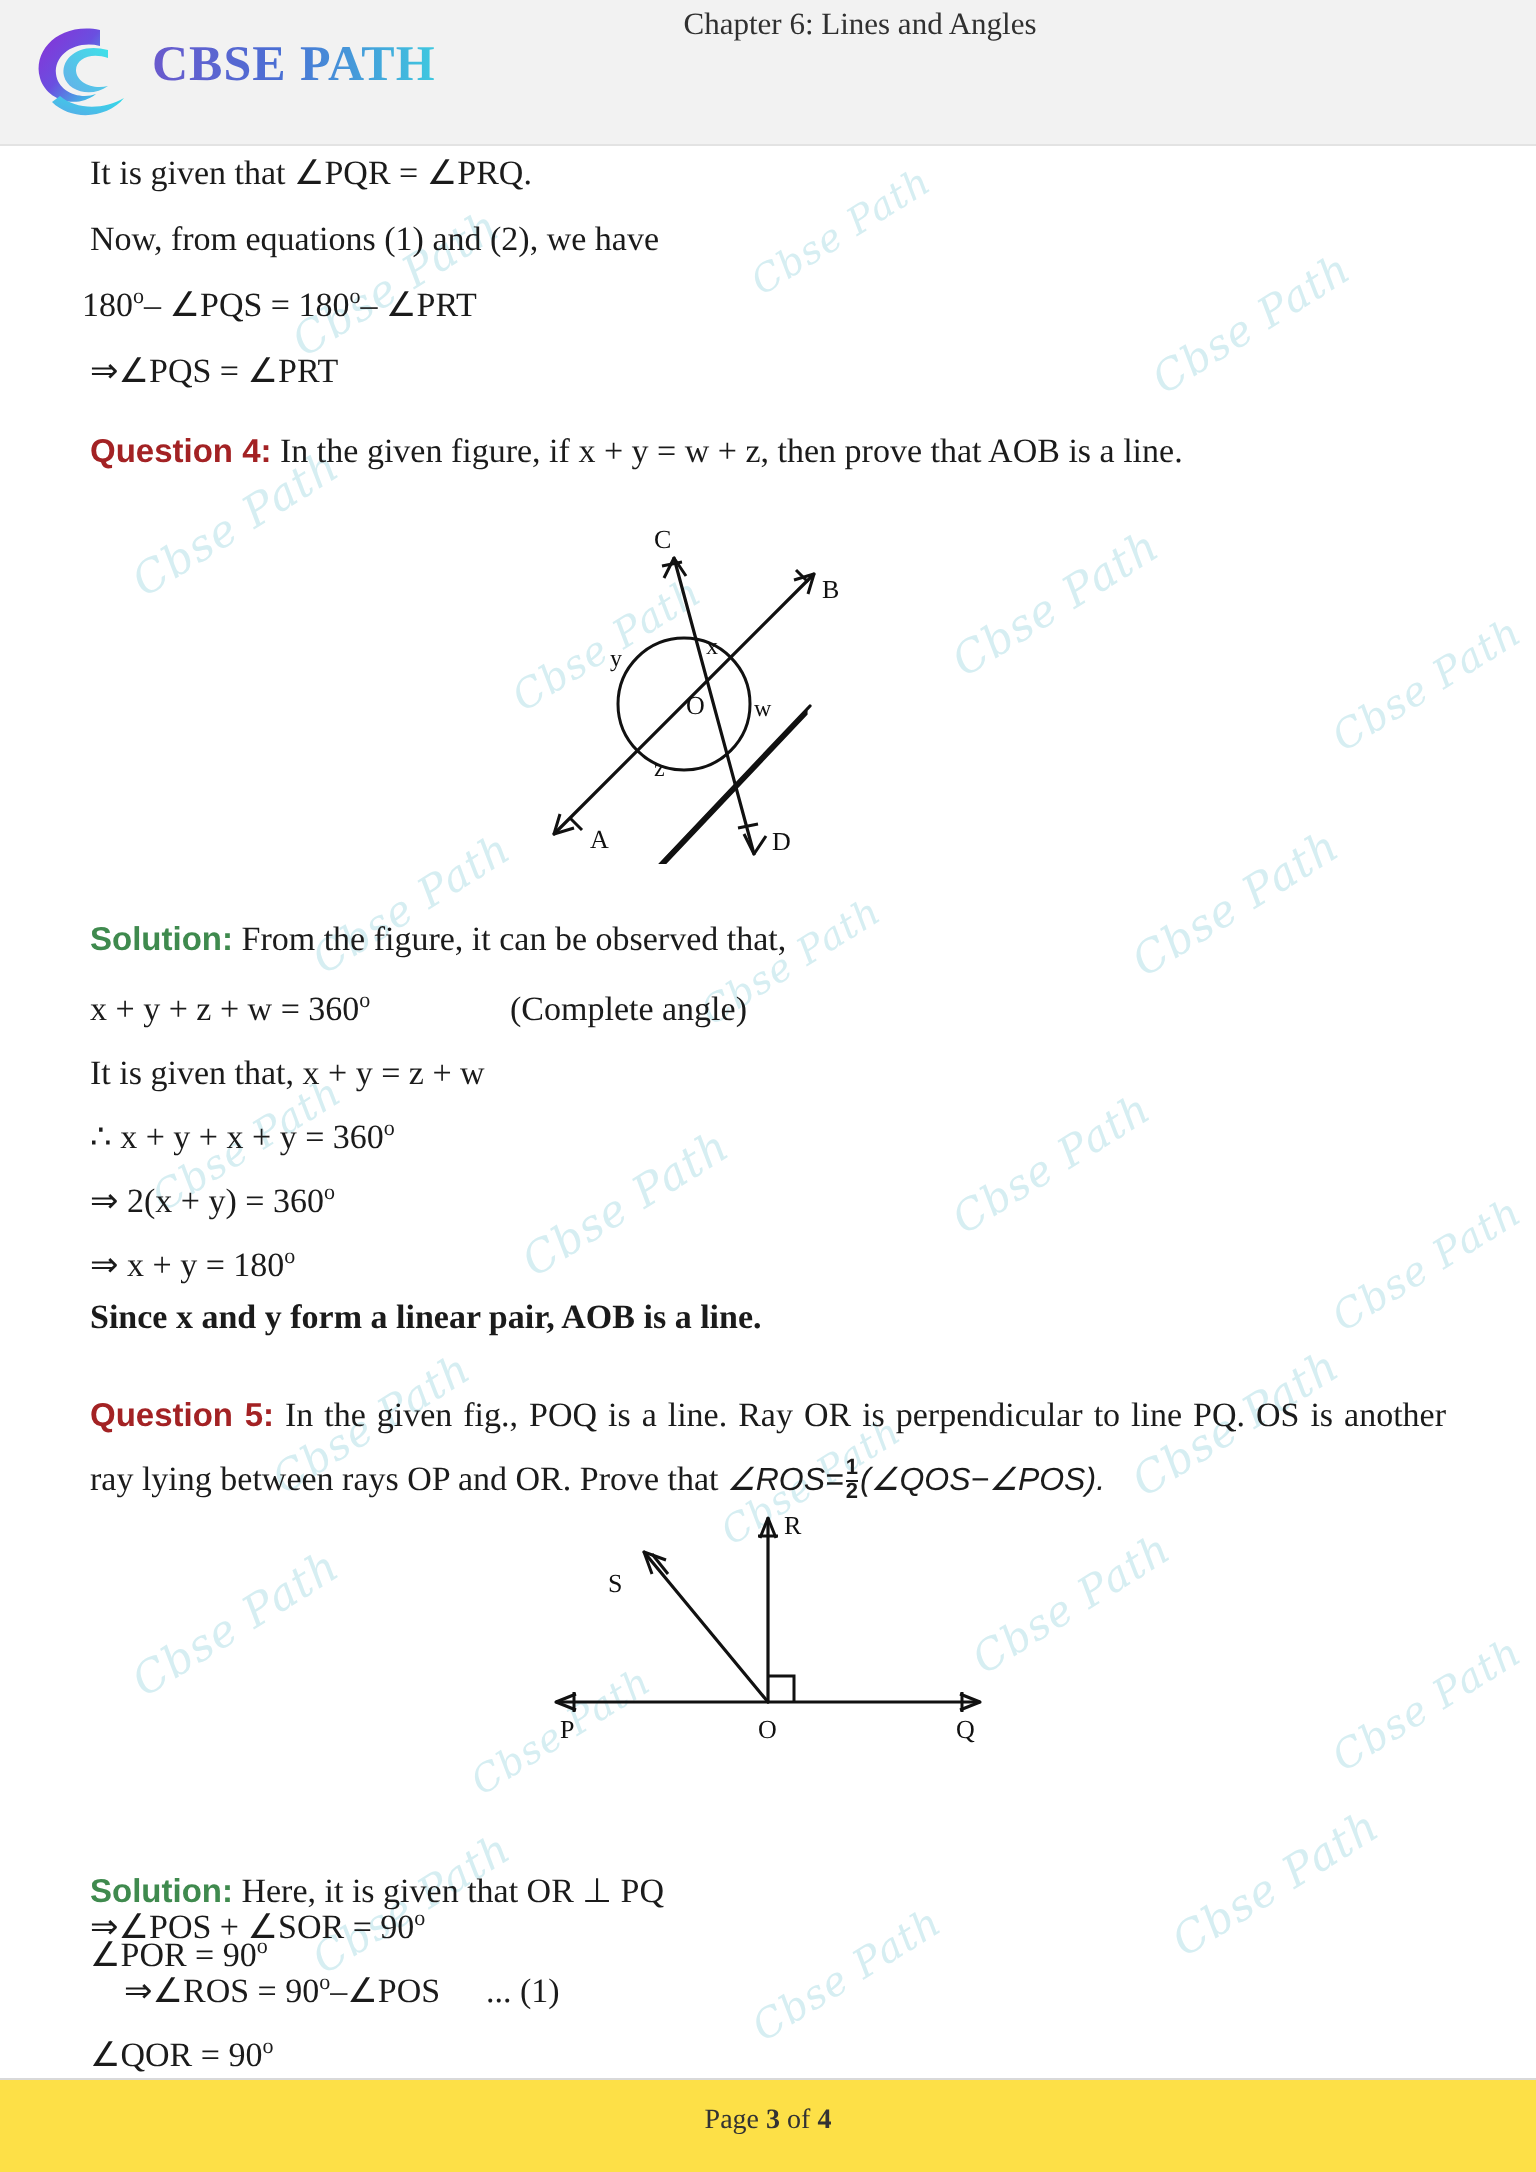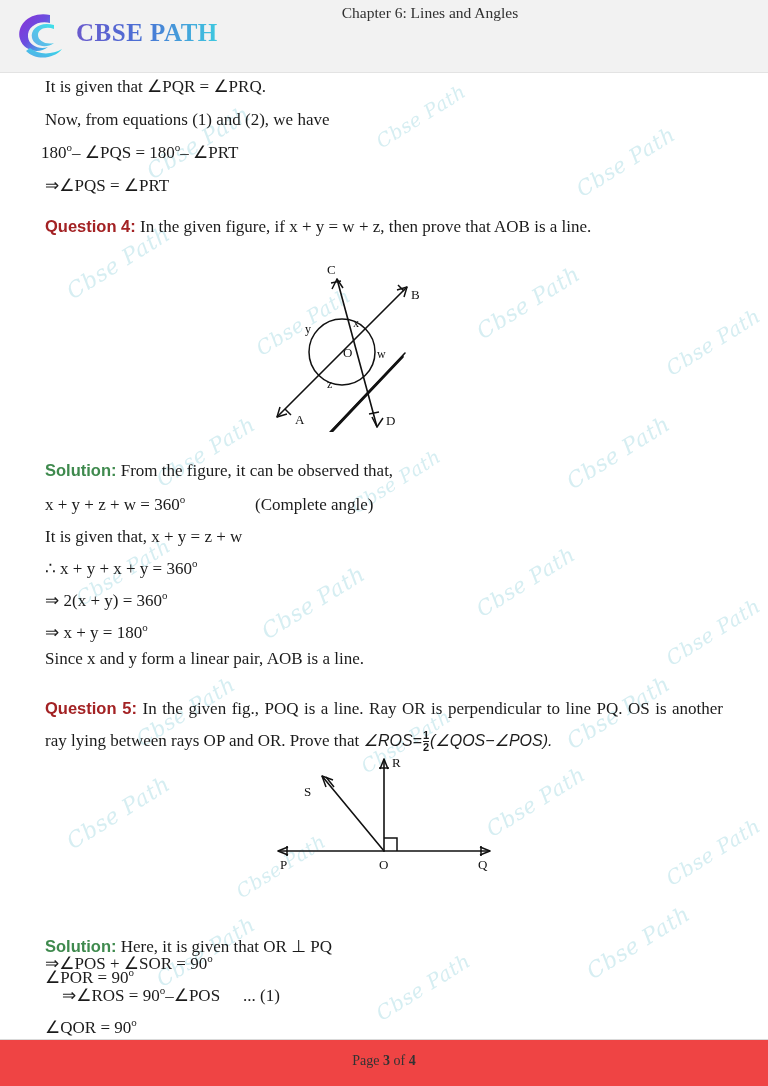--- a/index.html
+++ b/index.html
@@ -79,21 +79,21 @@
   .fig svg{display:block;}
   .flbl{
     font-family:"Liberation Serif", serif;
     font-size:13px;fill:#111;
   }
   .flbl-s{font-size:12px;}
 
   
   .footer{
     position:absolute;left:0;bottom:0;width:768px;height:46px;
-    background:#ef4444;border-top:1px solid #d9d9d9;
+    background:#fde047;border-top:1px solid #d9d9d9;
     z-index:3;
   }
   .footer .pg{
     position:absolute;left:0;top:13px;width:768px;text-align:center;
     font-family:"Liberation Serif", serif;font-size:14px;color:#333;
   }
   .footer .pg b{font-weight:bold;}
 </style>
 </head>
 <body>
@@ -230,21 +230,21 @@
     <div class="ln" style="left:45px;top:455px;">It is given that, x + y = z + w</div>
     <div class="ln" style="left:45px;top:487px;">
       <span>∴ x + y + x + y = 360</span><span class="deg">o</span>
     </div>
     <div class="ln" style="left:45px;top:519px;">
       <span>⇒ 2(x + y) = 360</span><span class="deg">o</span>
     </div>
     <div class="ln" style="left:45px;top:551px;">
       <span>⇒ x + y = 180</span><span class="deg">o</span>
     </div>
-    <div class="ln" style="left:45px;top:577px;">Since x and y form a linear pair, AOB is a line.</div>
+    <div class="ln" style="left:45px;top:577px;font-weight:bold;">Since x and y form a linear pair, AOB is a line.</div>
 
     <div class="ln wrapd" style="left:45px;top:620px;width:678px;text-align:justify;line-height:32px;">
       <span class="qlabel">Question 5:</span><span> In the given fig., POQ is a line. Ray OR is perpendicular to line PQ. OS is another ray lying between rays OP and OR. Prove that </span><span class="mathi">∠ROS</span><span class="mathi">=</span><span class="frac"><span class="num">1</span><span class="den">2</span></span><span class="mathi">(∠QOS</span><span class="mathi">−</span><span class="mathi">∠POS</span><span class="mathi">).</span>
     </div>
 
     <div class="fig" style="left:268px;top:678px;">
       <svg width="232" height="128" viewBox="0 0 232 128">
         <g stroke="#111" stroke-width="1.6" fill="none" stroke-linecap="round">
 
           <line x1="10" y1="101" x2="222" y2="101"></line>

